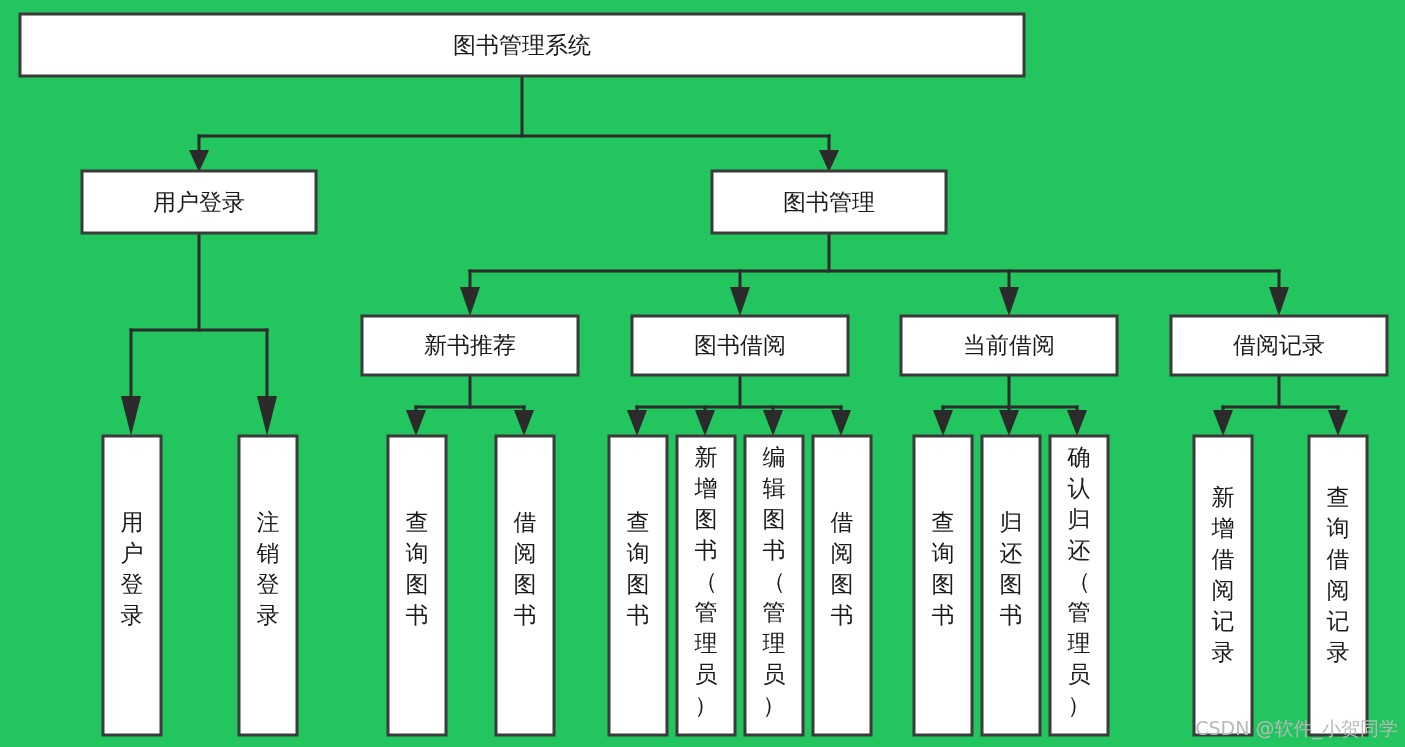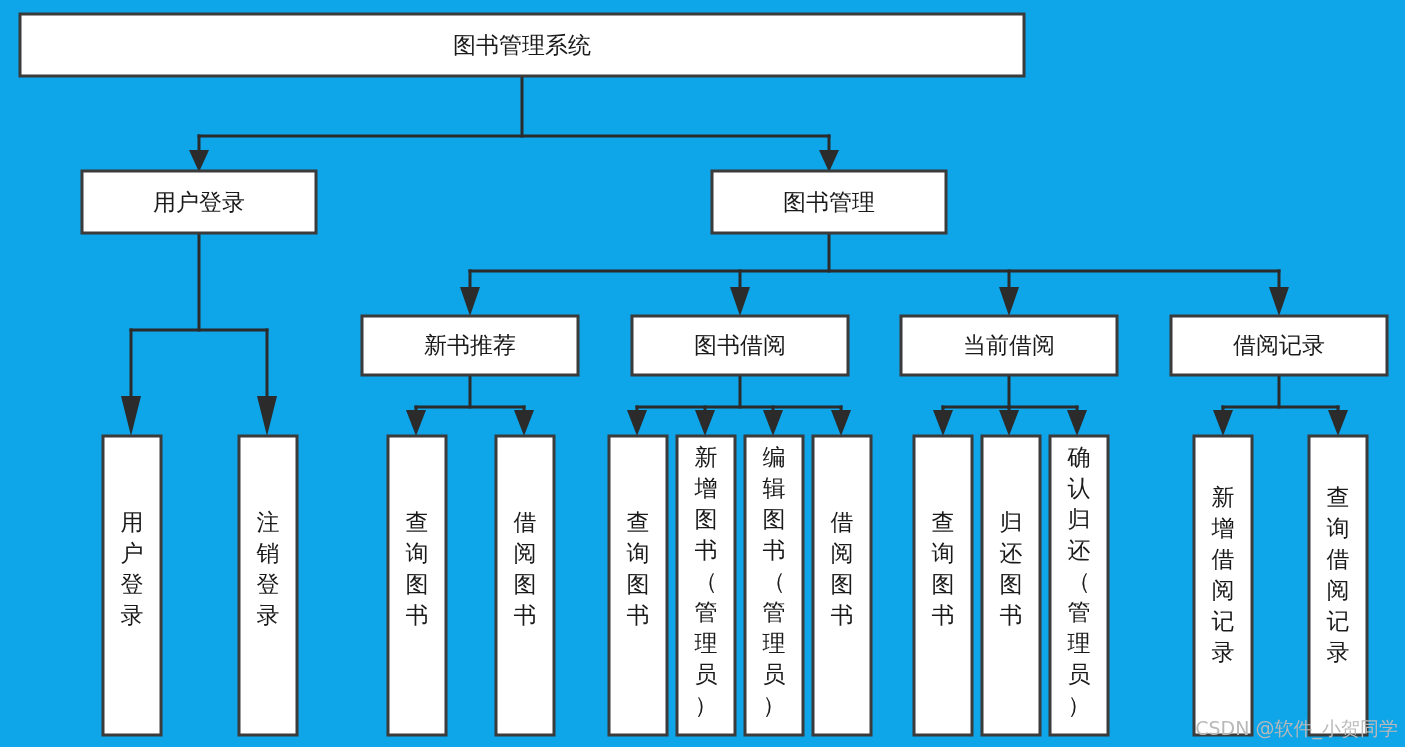--- a/index.html
+++ b/index.html
@@ -12,21 +12,21 @@
     width: 1405px;
     height: 747px;
     font-family: "DejaVu Sans", "Liberation Sans", sans-serif;
     overflow: hidden;
     position: relative;
   }
   #diagram-root {
     position: relative;
     width: 1405px;
     height: 747px;
-    background: #0ea5e9;
+    background: #22c55e;
   }
   svg.diagram-svg {
     position: absolute;
     left: 0;
     top: 0;
     width: 1405px;
     height: 747px;
   }
   .node-box {
     fill: #ffffff;

